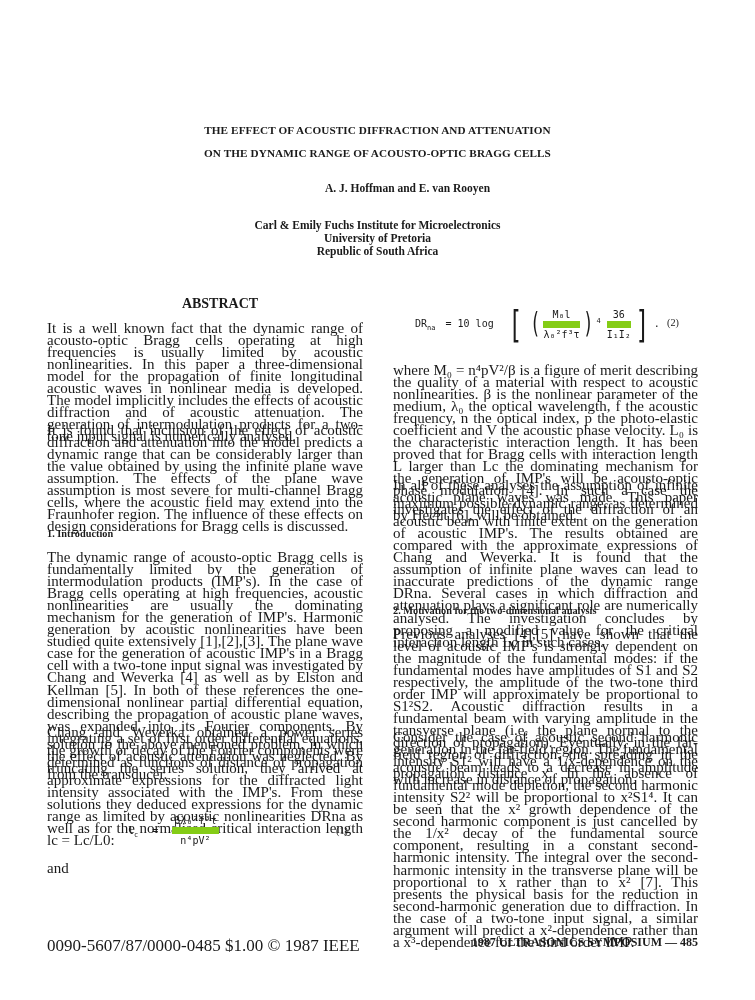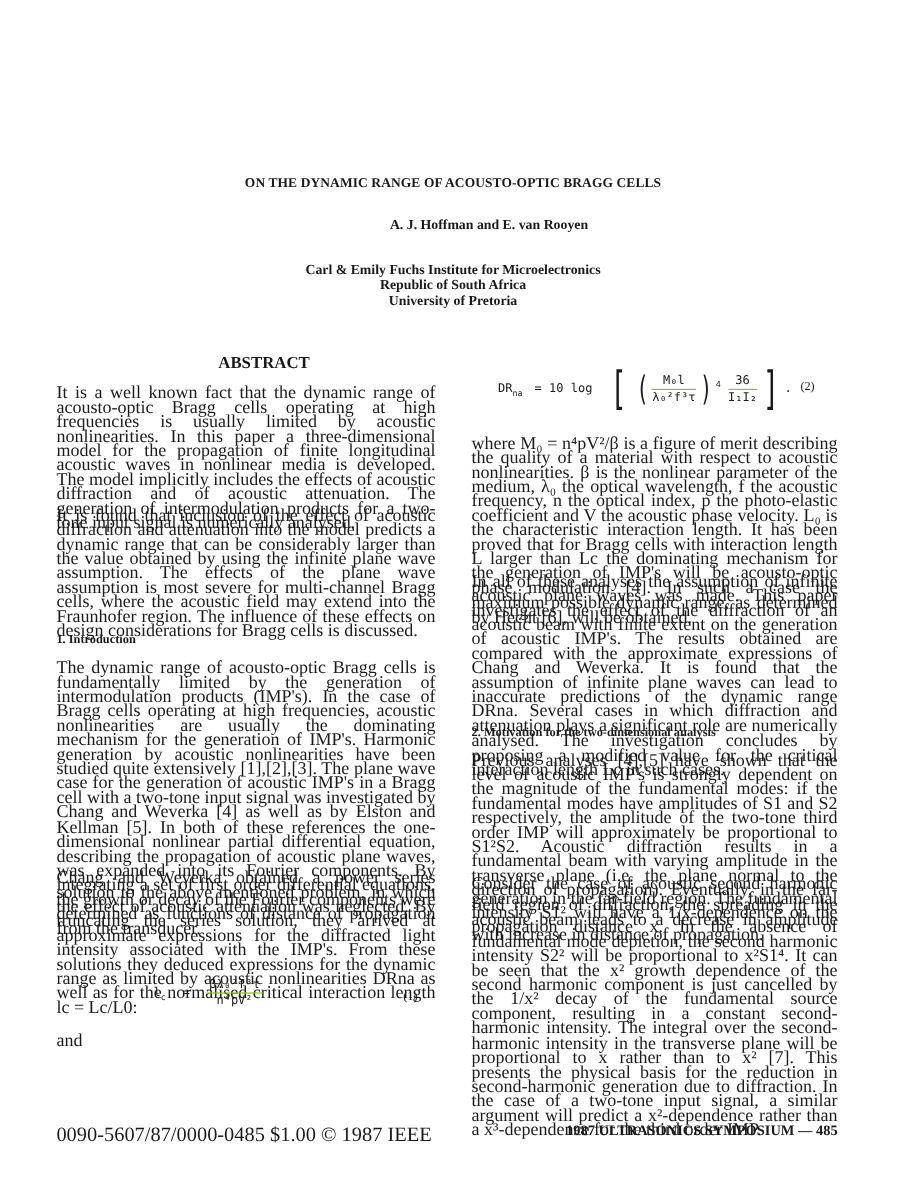--- a/index.html
+++ b/index.html
@@ -15,41 +15,42 @@
   .col { position: absolute; font-size: 15px; line-height: 12.05px; text-align: justify; }
   .col p { margin: 0; text-align: justify; text-align-last: left; }
   .left { left: 47px; width: 316px; }
   .right { left: 393px; width: 305px; }
   .h-abstract { position: absolute; left: 62px; width: 316px; top: 296px; text-align: center;
                 font-weight: bold; font-size: 14px; }
   .section-h { position: absolute; font-weight: bold; font-size: 10.3px; }
   .eq { position: absolute; font-family: "DejaVu Sans Mono", "Liberation Mono", monospace; font-size: 10px; }
   .eqnum { position: absolute; font-size: 10.2px; }
   .frac { display: inline-block; vertical-align: middle; text-align: center; }
-  .frac .num { display: block; border-bottom: 1px solid #84cc16; padding: 0 2px 1px 2px; }
+  .frac .num { display: block; border-bottom: 7px solid #84cc16; padding: 0 2px 1px 2px; }
   .frac .den { display: block; padding-top: 1px; }
   sup, sub { font-size: 7px; line-height: 0; }
   .footer-left { position: absolute; left: 47px; top: 936px; font-size: 17px; }
   .footer-right { position: absolute; right: 57px; top: 935px; font-size: 12px; font-weight: bold; }
   .bracket { display: inline-block; vertical-align: middle; font-size: 38px; line-height: 38px; font-weight: 100; transform: scaleX(0.6); }
   .paren { display: inline-block; vertical-align: middle; font-size: 28px; line-height: 28px; transform: scaleX(0.6); }
 </style>
 </head>
 <body>
 
 <div class="page">
 
+  <div class="title" style="top:124px;">THE EFFECT OF ACOUSTIC DIFFRACTION AND ATTENUATION</div>
   <div class="title" style="top:147px;">ON THE DYNAMIC RANGE OF ACOUSTO-OPTIC BRAGG CELLS</div>
 
   <div class="authors" style="top:182px;padding-left:30px;">A. J. Hoffman and E. van Rooyen</div>
 
   <div class="affil" style="top:219px;">
     <div>Carl &amp; Emily Fuchs Institute for Microelectronics</div>
+    <div>University of Pretoria</div>
     <div>Republic of South Africa</div>
-    <div>University of Pretoria</div>
   </div>
 
   <div class="h-abstract">ABSTRACT</div>
 
   <div class="col left" style="top:322px;">
     <p>It is a well known fact that the dynamic range of acousto-optic Bragg cells operating at high frequencies is usually limited by acoustic nonlinearities. In this paper a three-dimensional model for the propagation of finite longitudinal acoustic waves in nonlinear media is developed. The model implicitly includes the effects of acoustic diffraction and of acoustic attenuation. The generation of intermodulation products for a two-tone input signal is numerically analysed.</p>
   </div>
   <div class="col left" style="top:424px;">
     <p>It is found that inclusion of the effect of acoustic diffraction and attenuation into the model predicts a dynamic range that can be considerably larger than the value obtained by using the infinite plane wave assumption. The effects of the plane wave assumption is most severe for multi-channel Bragg cells, where the acoustic field may extend into the Fraunhofer region. The influence of these effects on design considerations for Bragg cells is discussed.</p>
   </div>

